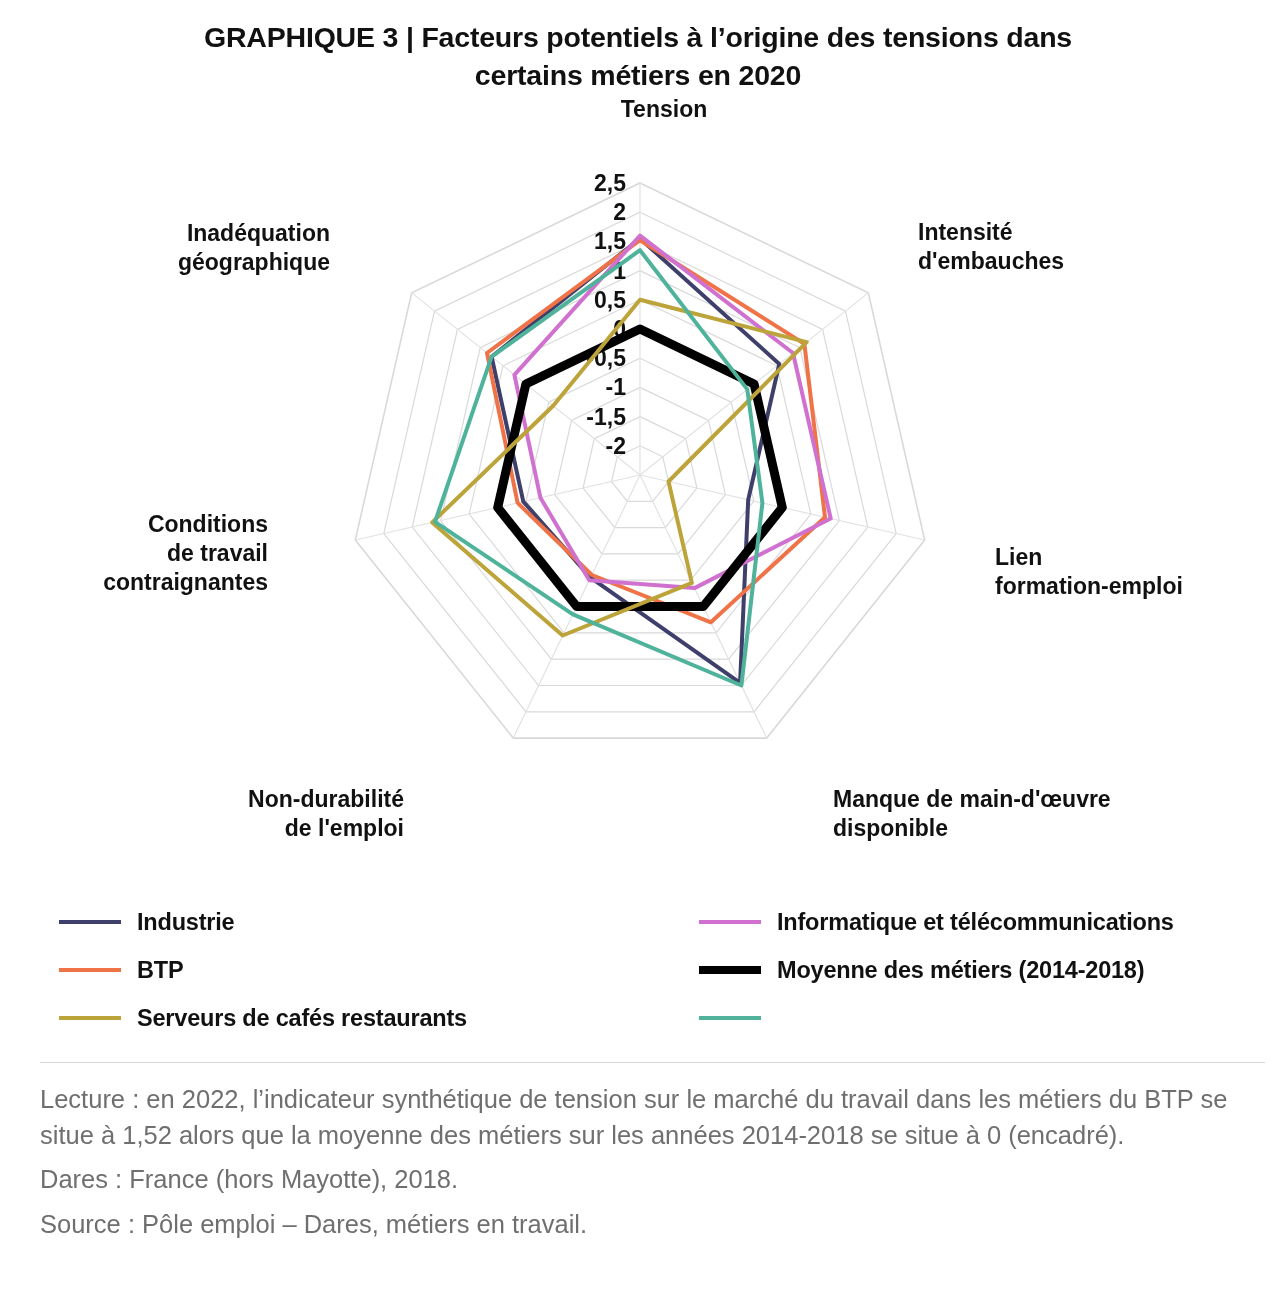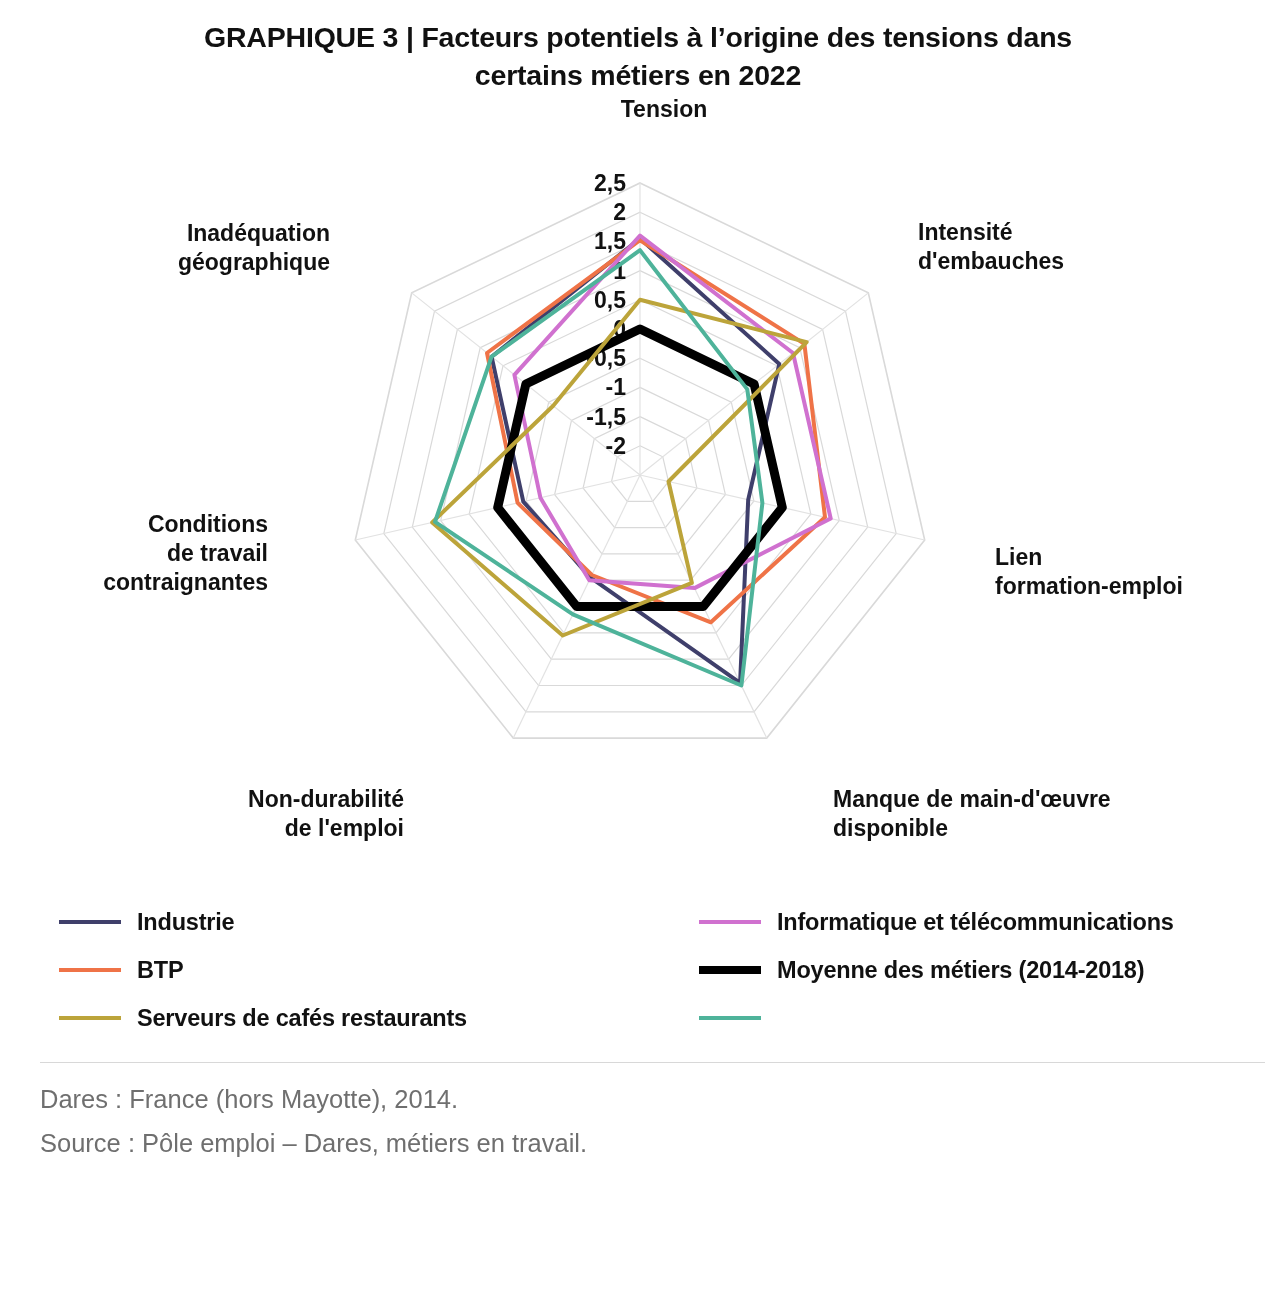--- a/index.html
+++ b/index.html
@@ -107,21 +107,21 @@
     font-family: "Liberation Sans", sans-serif;
   }
 </style>
 </head>
 <body>
 
 <div class="page">
 
   <div class="chart-title">
     <div>GRAPHIQUE 3 | Facteurs potentiels à l’origine des tensions dans</div>
-    <div>certains métiers en 2022</div>
+    <div>certains métiers en 2020</div>
   </div>
 
   <div class="chart-area">
     <svg id="radar-svg" width="1280" height="790" viewBox="0 0 1280 790">
         <g>
           <polygon points="640.0,350.8 662.8,361.8 668.5,386.5 652.7,406.3 627.3,406.3 611.5,386.5 617.2,361.8" fill="none" stroke="#d9d9d9" stroke-width="1.2"></polygon>
           <polygon points="640.0,321.6 685.7,343.6 696.9,393.0 665.3,432.6 614.7,432.6 583.1,393.0 594.3,343.6" fill="none" stroke="#d9d9d9" stroke-width="1.2"></polygon>
           <polygon points="640.0,292.4 708.5,325.4 725.4,399.5 678.0,458.9 602.0,458.9 554.6,399.5 571.5,325.4" fill="none" stroke="#d9d9d9" stroke-width="1.2"></polygon>
           <polygon points="640.0,263.2 731.3,307.2 753.9,406.0 690.7,485.2 589.3,485.2 526.1,406.0 548.7,307.2" fill="none" stroke="#d9d9d9" stroke-width="1.2"></polygon>
           <polygon points="640.0,234.0 754.1,289.0 782.3,412.5 703.3,511.5 576.7,511.5 497.7,412.5 525.9,289.0" fill="none" stroke="#d9d9d9" stroke-width="1.2"></polygon>
@@ -191,20 +191,23 @@
         <span class="legend-swatch" style="border-top-color: rgb(188, 164, 58); border-top-width: 4px;"></span>
         <span class="legend-label">Serveurs de cafés restaurants</span>
       </div>
       <div class="legend-item">
         <span class="legend-swatch" style="border-top-color: rgb(78, 179, 154); border-top-width: 4px;"></span>
       </div>
     </div>
 
   <div class="notes">
     <p>
-      <span class="lbl">Dares :</span><span> France (hors Mayotte), 2014.</span>
+      <span class="lbl">Lecture :</span><span> en 2022, l’indicateur synthétique de tension sur le marché du travail dans les métiers du BTP se situe à 1,52 alors que la moyenne des métiers sur les années 2014-2018 se situe à 0 (encadré).</span>
+    </p>
+    <p>
+      <span class="lbl">Dares :</span><span> France (hors Mayotte), 2018.</span>
     </p>
     <p>
       <span class="lbl">Source :</span><span> Pôle emploi – Dares, métiers en travail.</span>
     </p>
   </div>
 
 </div>
 
 </body></html>

